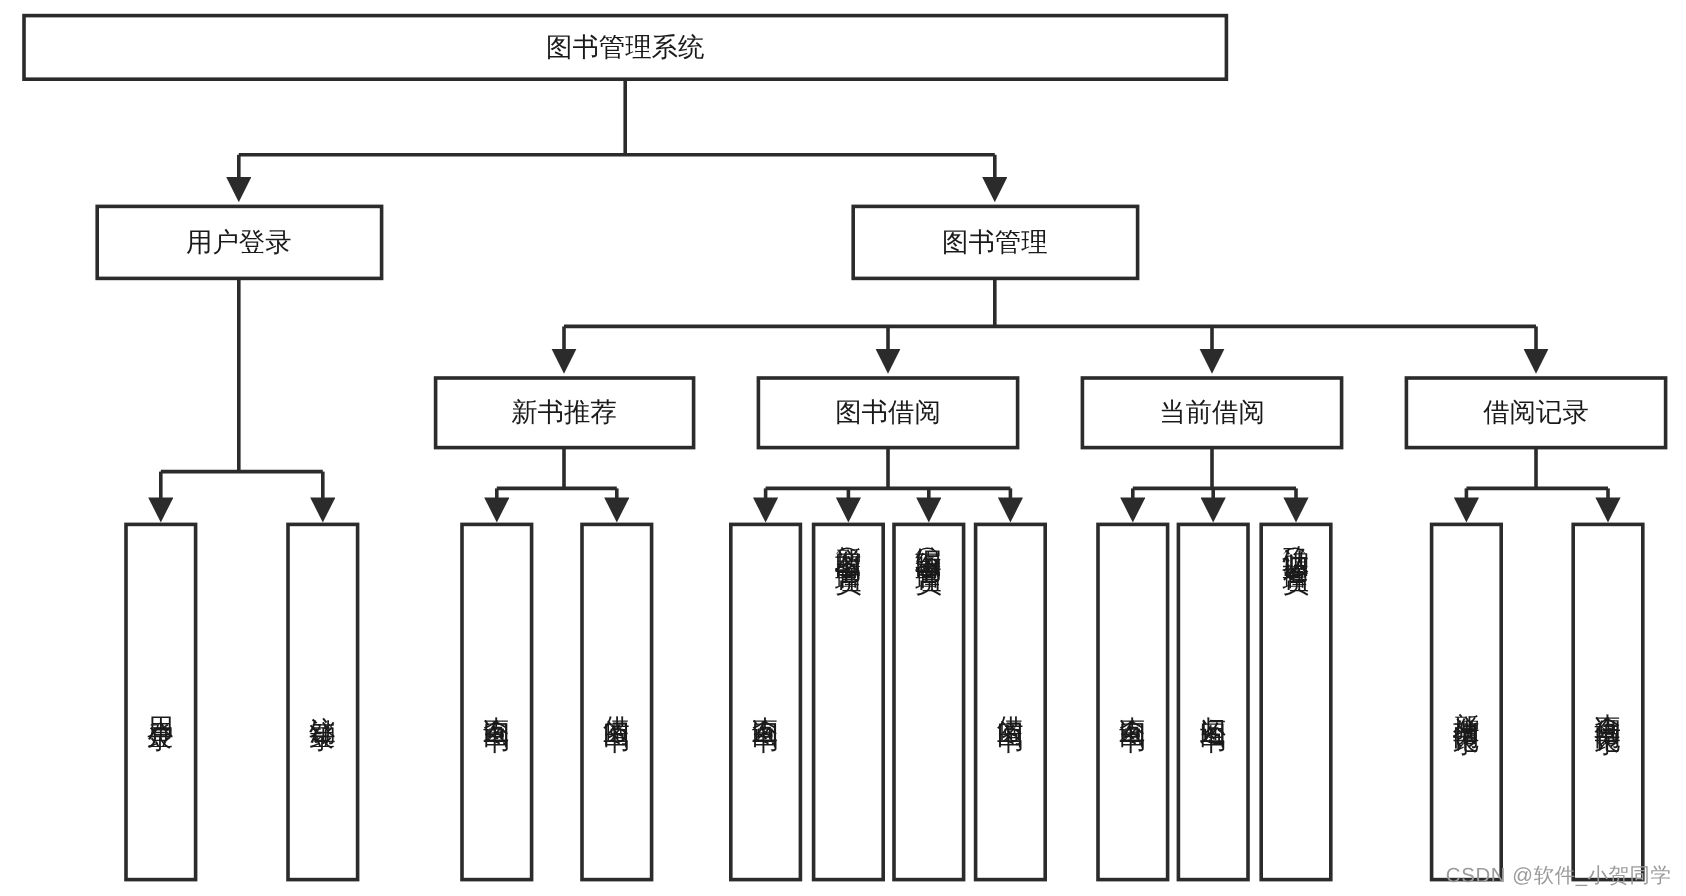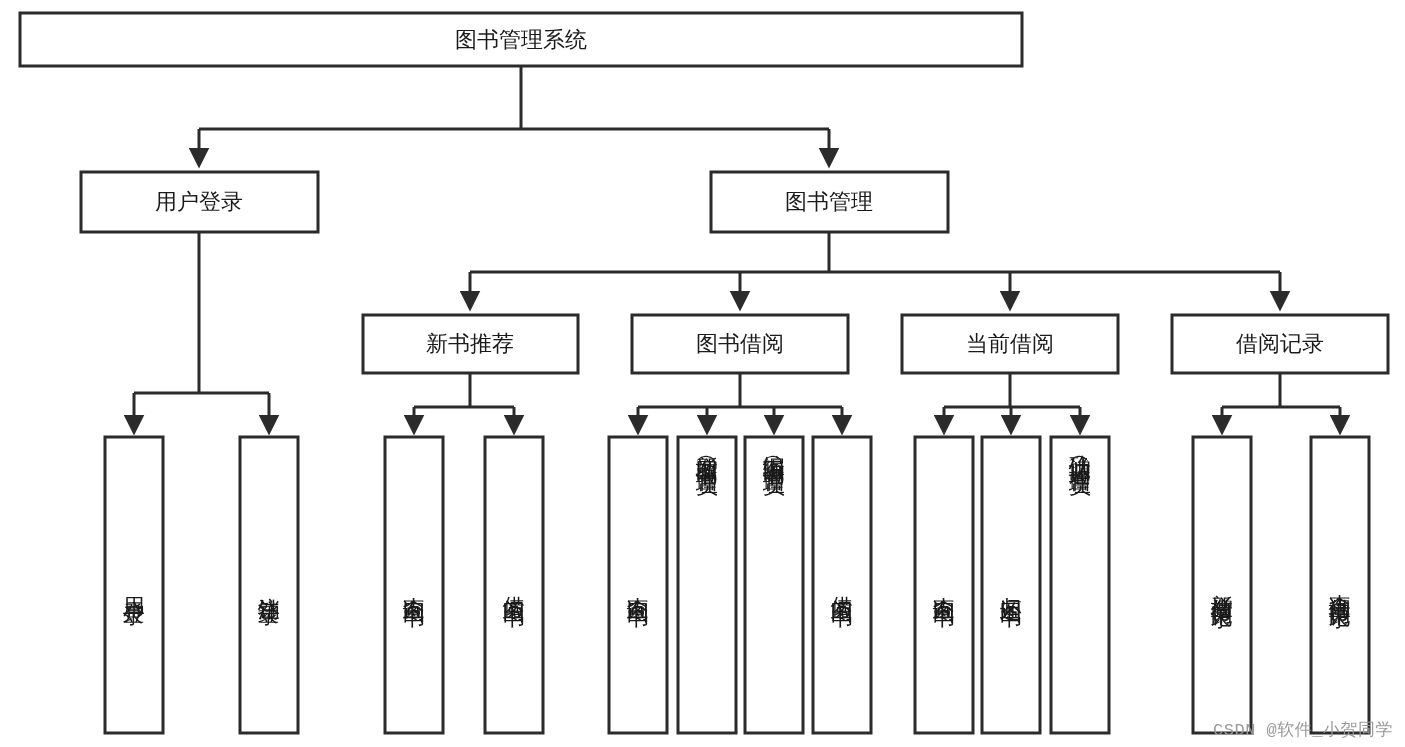--- a/index.html
+++ b/index.html
@@ -64,21 +64,21 @@
     font-size: 22px;
     line-height: 1.25;
     letter-spacing: 3px;
     color: #1a1a1a;
     white-space: nowrap;
   }
   #watermark {
     position: absolute;
     right: 12px;
     bottom: 6px;
-    font-family: Liberation Mono, monospace;
+    font-family: Liberation Sans, sans-serif;
     font-size: 17px;
     color: #9a9a9a;
     white-space: nowrap;
     letter-spacing: 0.5px;
   }
 </style>
 </head>
 <body>
 
 <div id="diagram-root">

